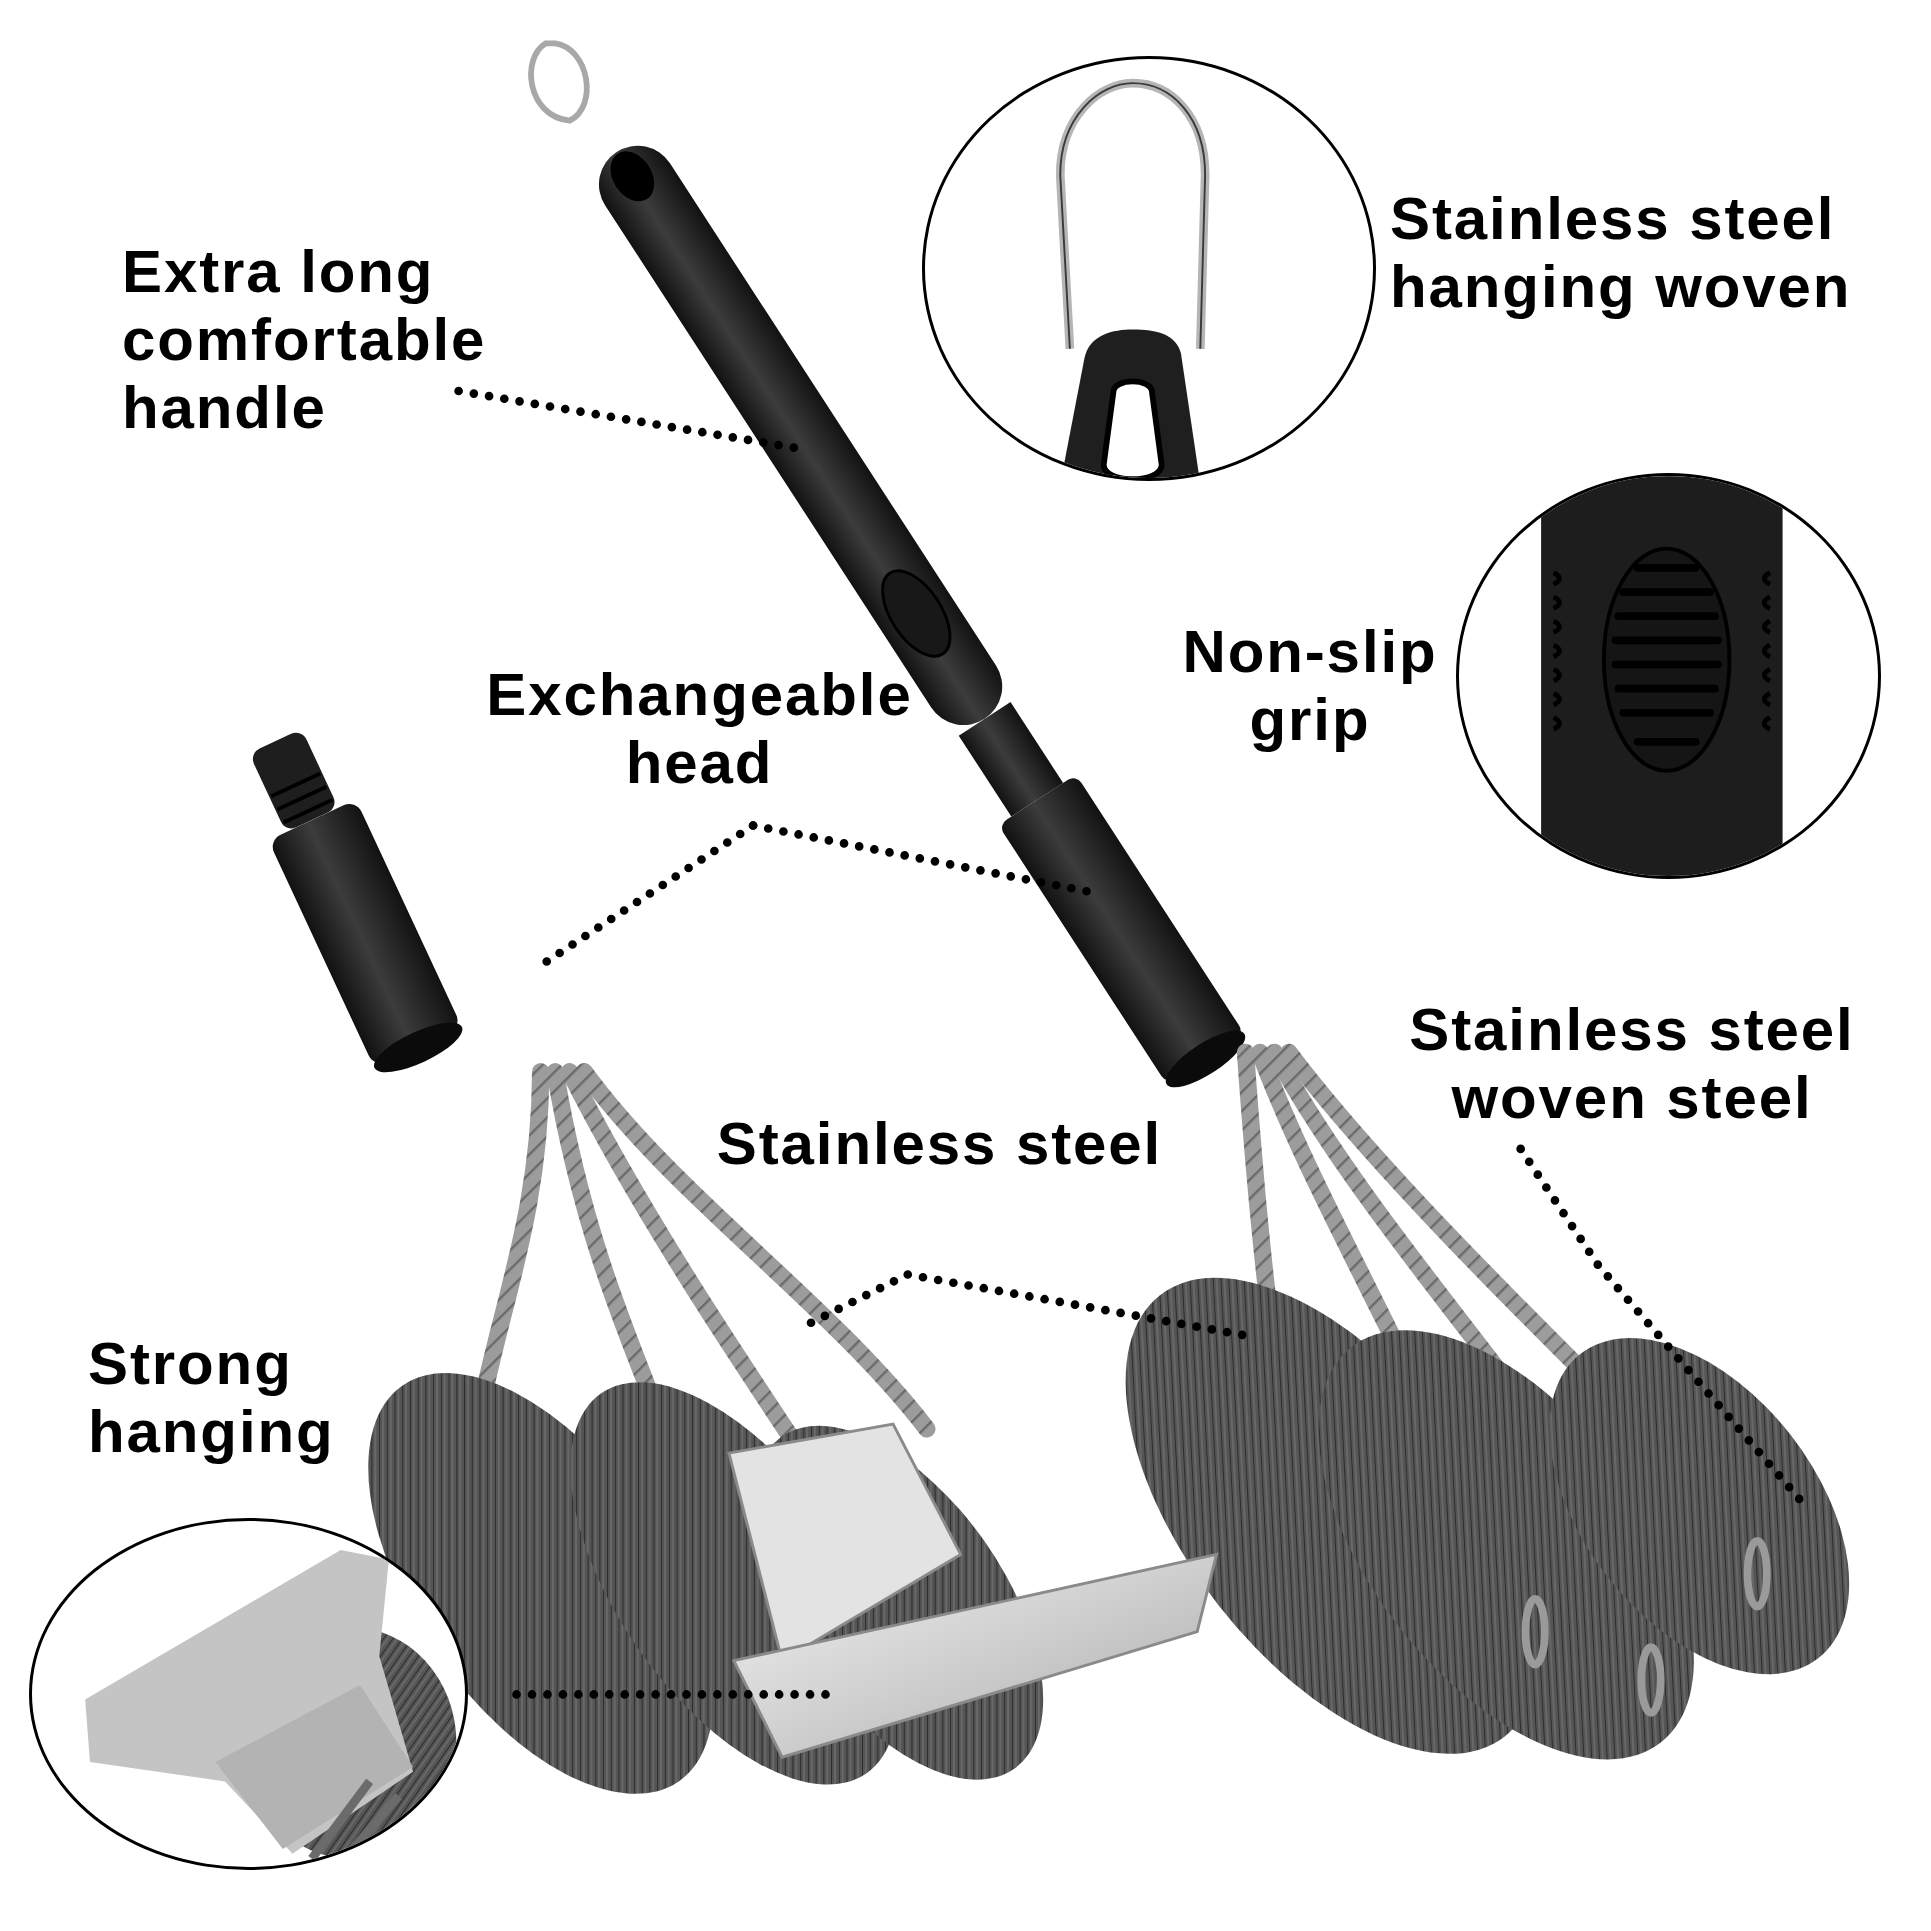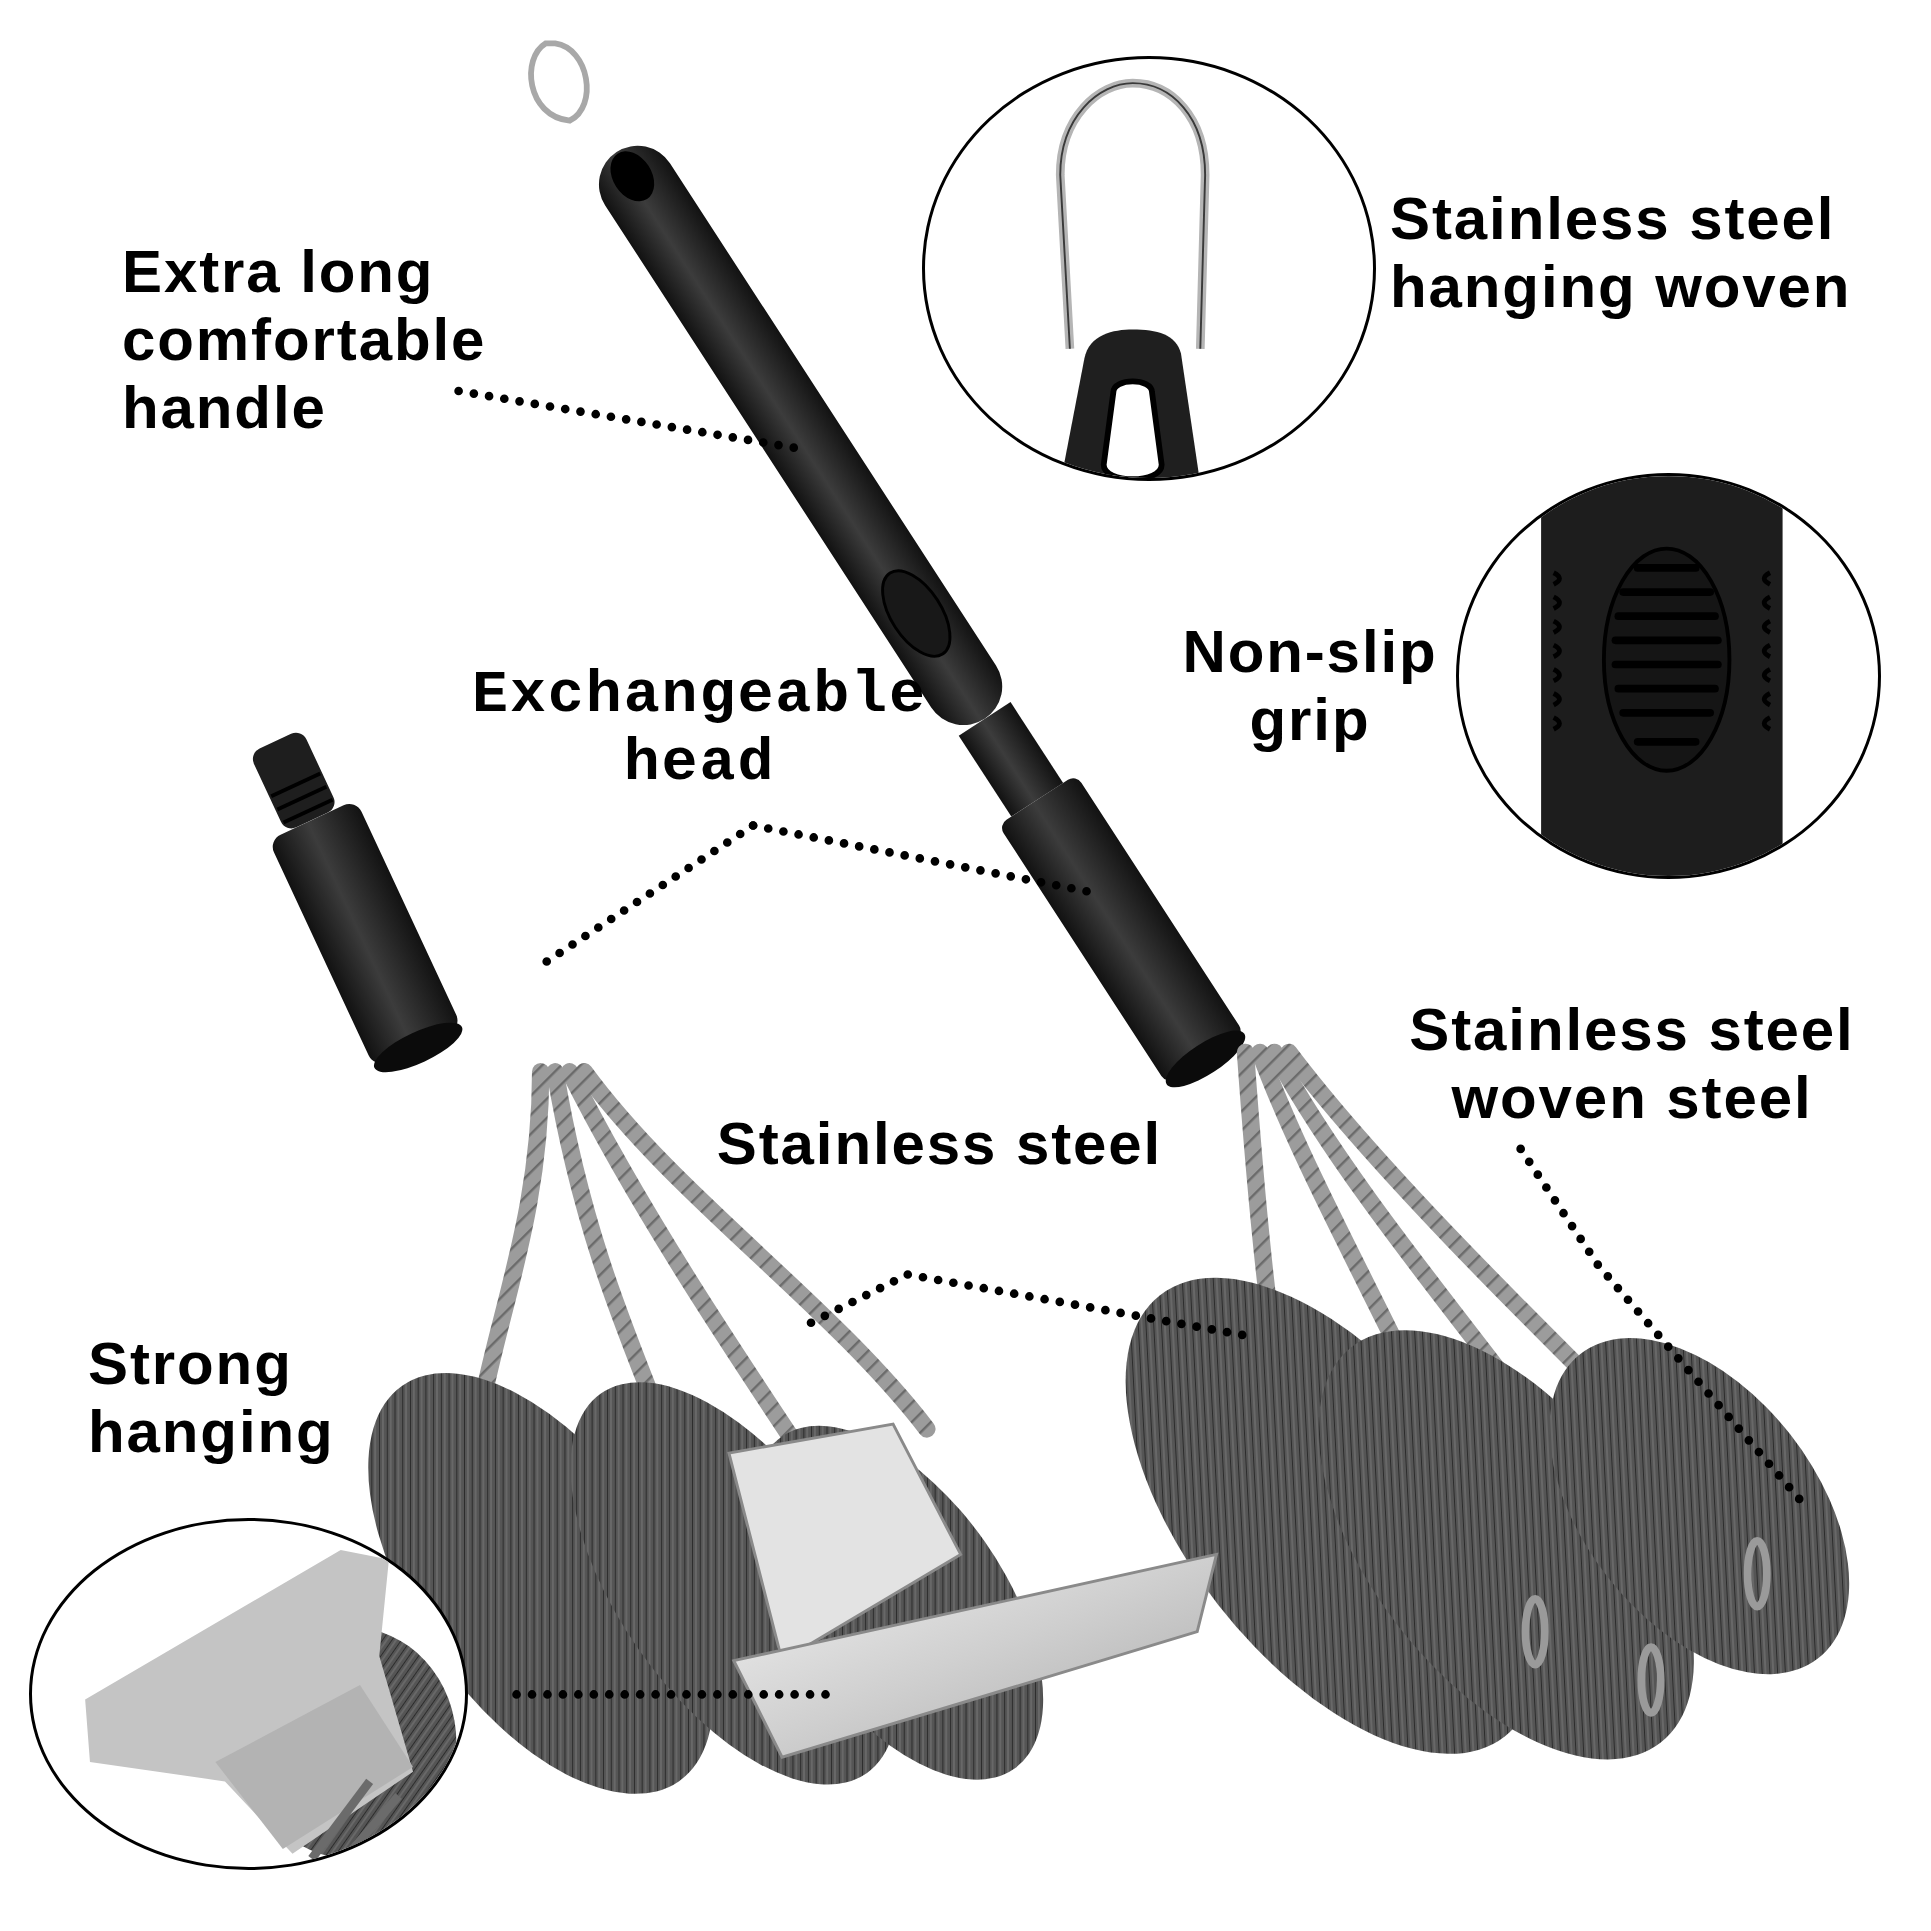--- a/index.html
+++ b/index.html
@@ -157,21 +157,21 @@
 <div class="label" style="left:1390px; top:185px;">
   <span class="line">Stainless steel</span>
   <span class="line">hanging woven</span>
 </div>
 
 <div class="label center" style="left:1170px; top:618px; width:280px;">
   <span class="line">Non-slip</span>
   <span class="line">grip</span>
 </div>
 
-<div class="label center" style="left:463px; top:661px; width:473px;font-family:Liberation Mono, monospace;">
+<div class="label center" style="left:463px; top:661px; width:473px;">
   <span class="line">Exchangeable</span>
   <span class="line">head</span>
 </div>
 
 <div class="label center" style="left:1386px; top:996px; width:492px;">
   <span class="line">Stainless steel</span>
   <span class="line">woven steel</span>
 </div>
 
 <div class="label center" style="left:703px; top:1110px; width:473px;">

